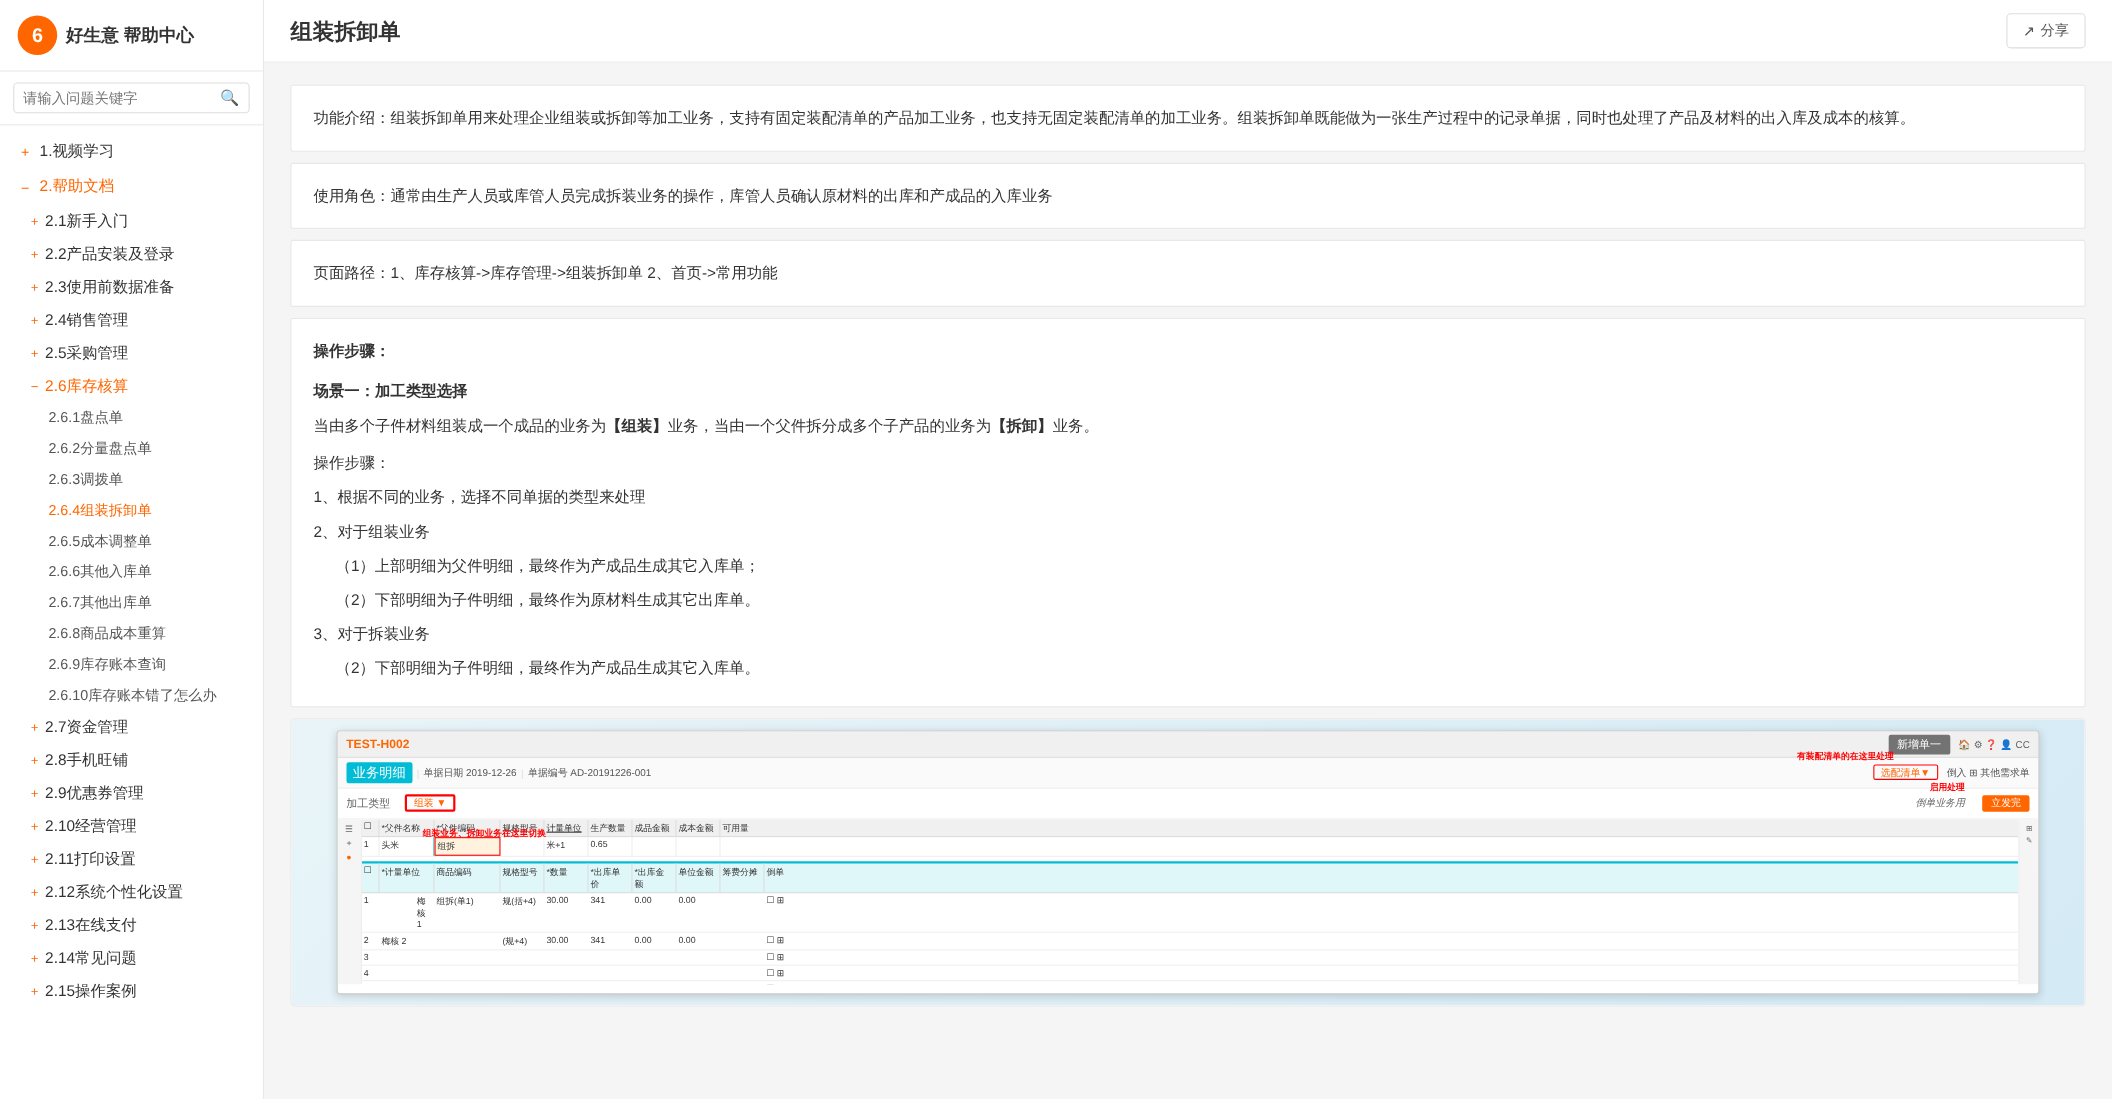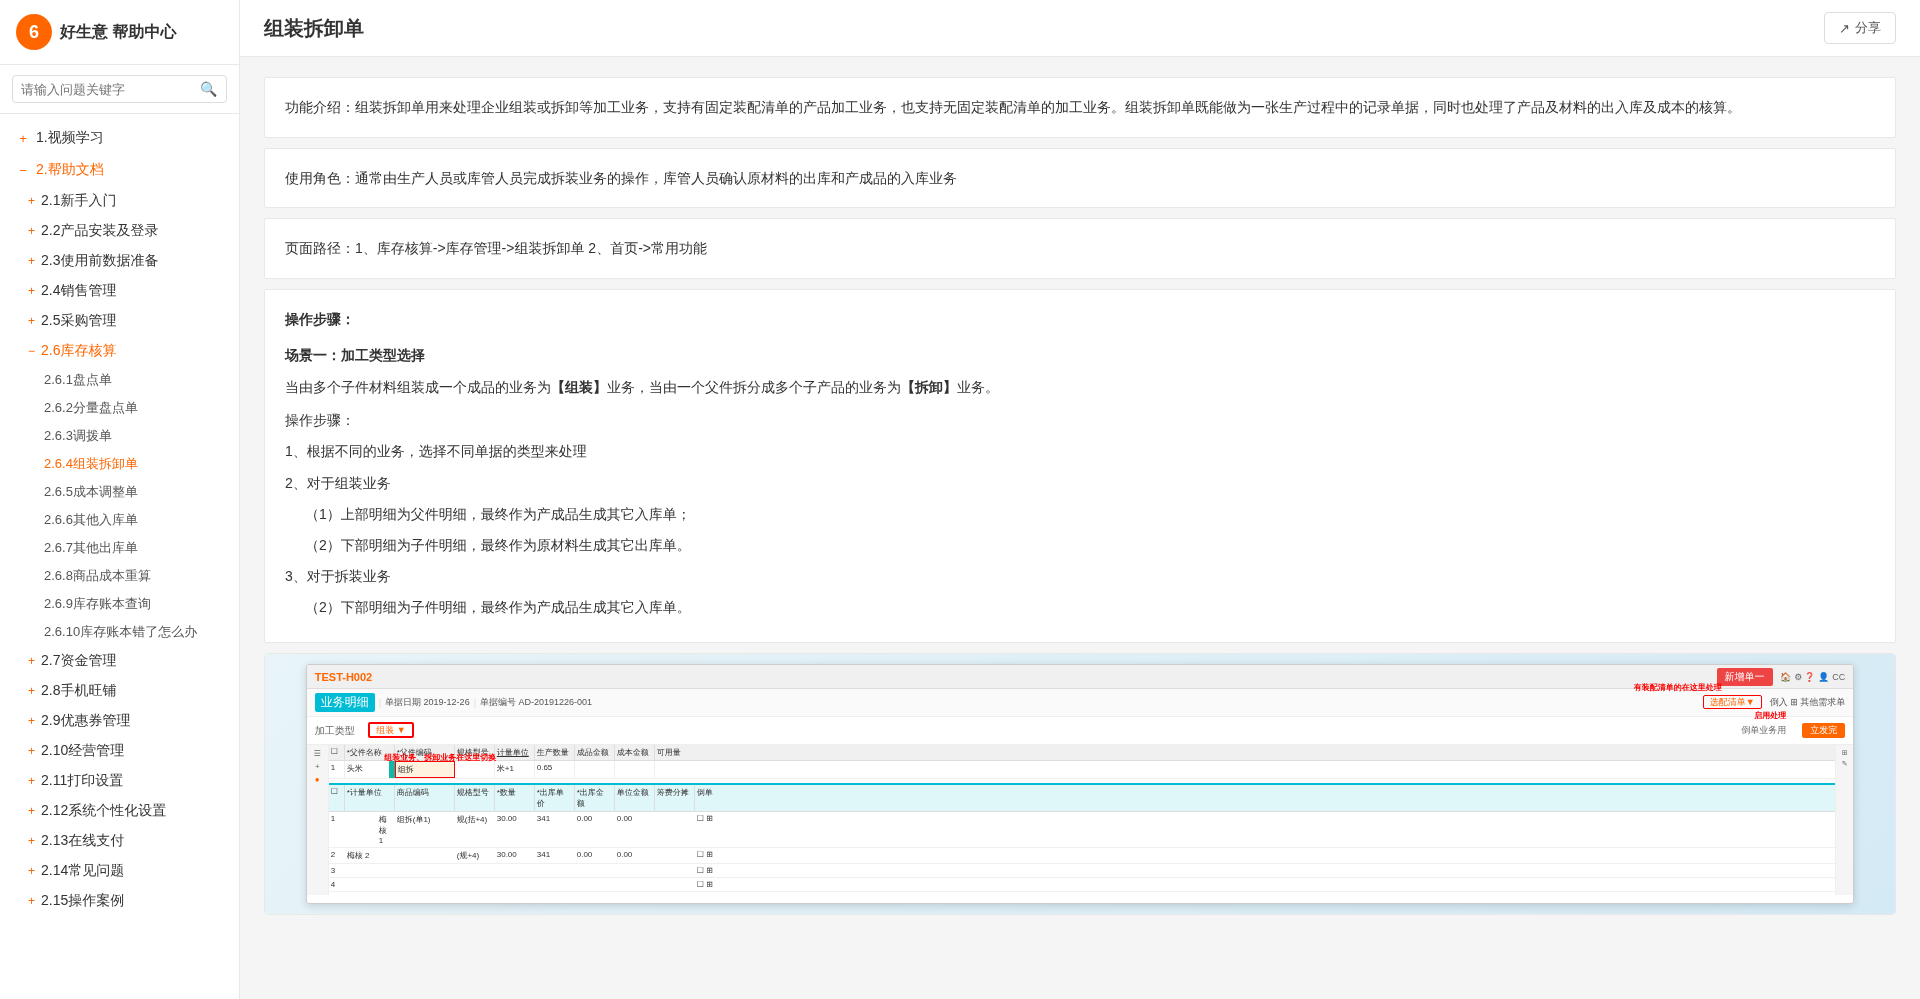--- a/index.html
+++ b/index.html
@@ -237,21 +237,21 @@
       border-bottom: 1px solid #ddd;
       display: flex;
       align-items: center;
       padding: 0 8px;
       gap: 8px;
       font-size: 10px;
       color: #666;
     }
 
     .sim-tab-active {
-      background: #ef4444;
+      background: #737373;
       color: white;
       padding: 2px 8px;
       border-radius: 2px;
       font-size: 10px;
       font-family: Liberation Serif, serif;
     }
 
     .sim-toolbar {
       background: #fafafa;
       height: 28px;
@@ -491,21 +491,21 @@
           </div>
 
           <div class="sim-type-row">
             <span>加工类型 &nbsp;</span>
             <span style="position:relative;display:inline-block;">
               <span class="sim-type-btn" style="border:2px solid red;">组装 ▼</span>
               <span style="position:absolute;bottom:-26px;left:16px;color:red;font-size:8px;white-space:nowrap;font-weight:bold;">组装业务、拆卸业务在这里切换</span>
             </span>
             <span style="flex:1;"></span>
             <span style="position:relative;">
-              <span style="font-size:9px;">倒单业务用</span>
+              <span style="font-size:9px;font-style:italic;">倒单业务用</span>
               <span style="position:absolute;top:-14px;right:0;color:red;font-size:8px;white-space:nowrap;font-weight:bold;">启用处理</span>
             </span>
             <span style="background:#f60;color:white;padding:1px 8px;border-radius:2px;font-size:9px;margin-left:8px;">立发完</span>
           </div>
 
           <div style="display:flex;flex:1;height:150px;overflow:hidden;">
 
             <div style="width:22px;background:#f5f5f5;border-right:1px solid #eee;display:flex;flex-direction:column;align-items:center;padding-top:4px;gap:4px;">
               <span style="font-size:8px;color:#666;">☰</span>
               <span style="font-size:8px;color:#666;">+</span>
@@ -521,21 +521,21 @@
                 <div style="padding:2px;border-right:1px solid #ddd;">规格型号</div>
                 <div style="padding:2px;border-right:1px solid #ddd;text-decoration:underline;">计量单位</div>
                 <div style="padding:2px;border-right:1px solid #ddd;">生产数量</div>
                 <div style="padding:2px;border-right:1px solid #ddd;">成品金额</div>
                 <div style="padding:2px;border-right:1px solid #ddd;">成本金额</div>
                 <div style="padding:2px;">可用量</div>
               </div>
 
               <div style="display:grid;grid-template-columns:16px 50px 60px 40px 40px 40px 40px 40px 30px;border-bottom:1px solid #f0f0f0;">
                 <div style="padding:2px;border-right:1px solid #eee;">1</div>
-                <div style="padding:2px;border-right:6px solid #14b8a6;">头米</div>
+                <div style="padding:2px;border-right:1px solid #14b8a6;">头米</div>
                 <div style="padding:2px;border-right:1px solid #eee;border:1.5px solid red;background:#fff3e0;">组拆</div>
                 <div style="padding:2px;border-right:1px solid #eee;"></div>
                 <div style="padding:2px;border-right:1px solid #eee;">米+1</div>
                 <div style="padding:2px;border-right:1px solid #eee;">0.65</div>
                 <div style="padding:2px;border-right:1px solid #eee;"></div>
                 <div style="padding:2px;border-right:1px solid #eee;"></div>
                 <div style="padding:2px;"></div>
               </div>
 
               <div style="background:#e0f7fa;display:grid;grid-template-columns:16px 50px 60px 40px 40px 40px 40px 40px 40px 30px;border-top:2px solid #00bcd4;border-bottom:1px solid #ddd;margin-top:4px;">

